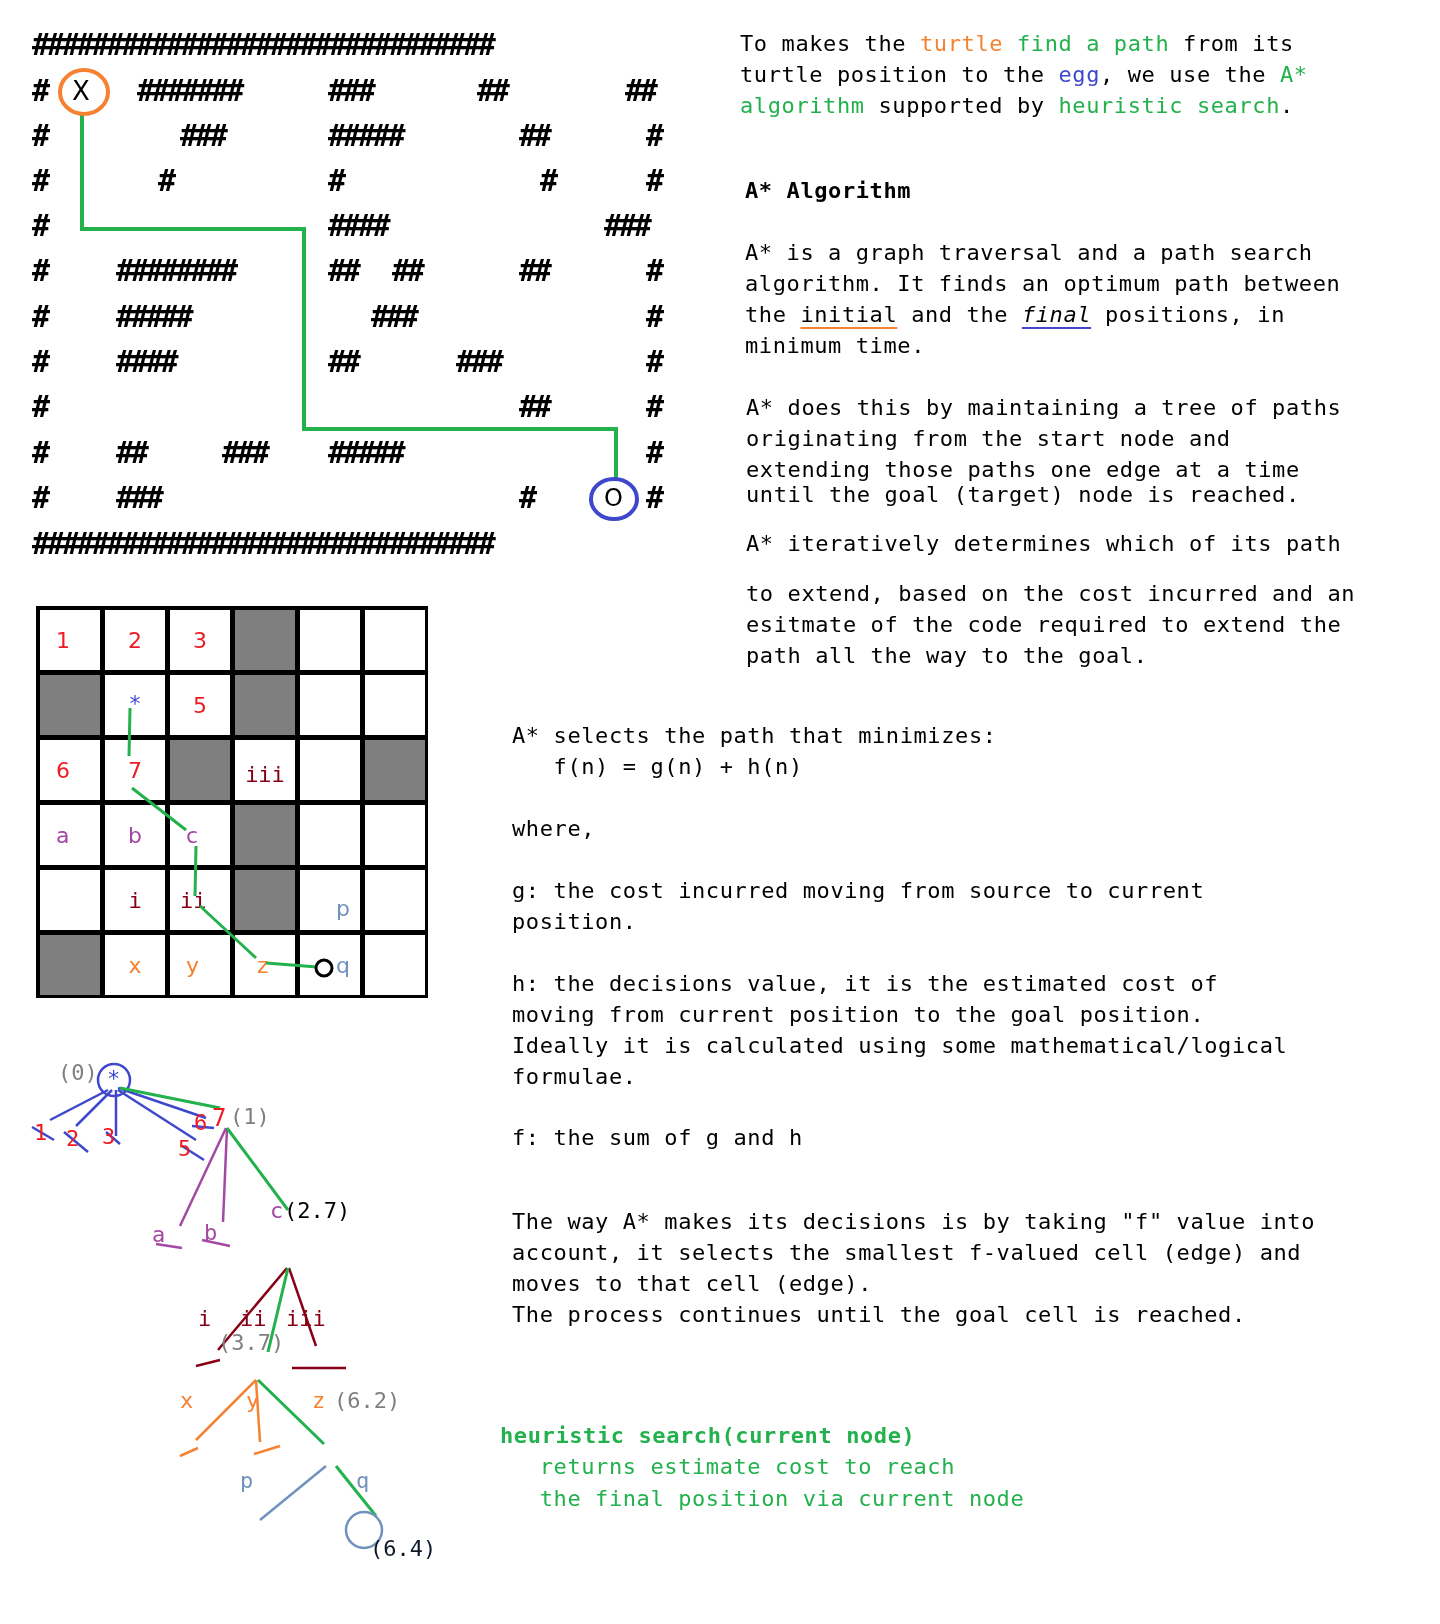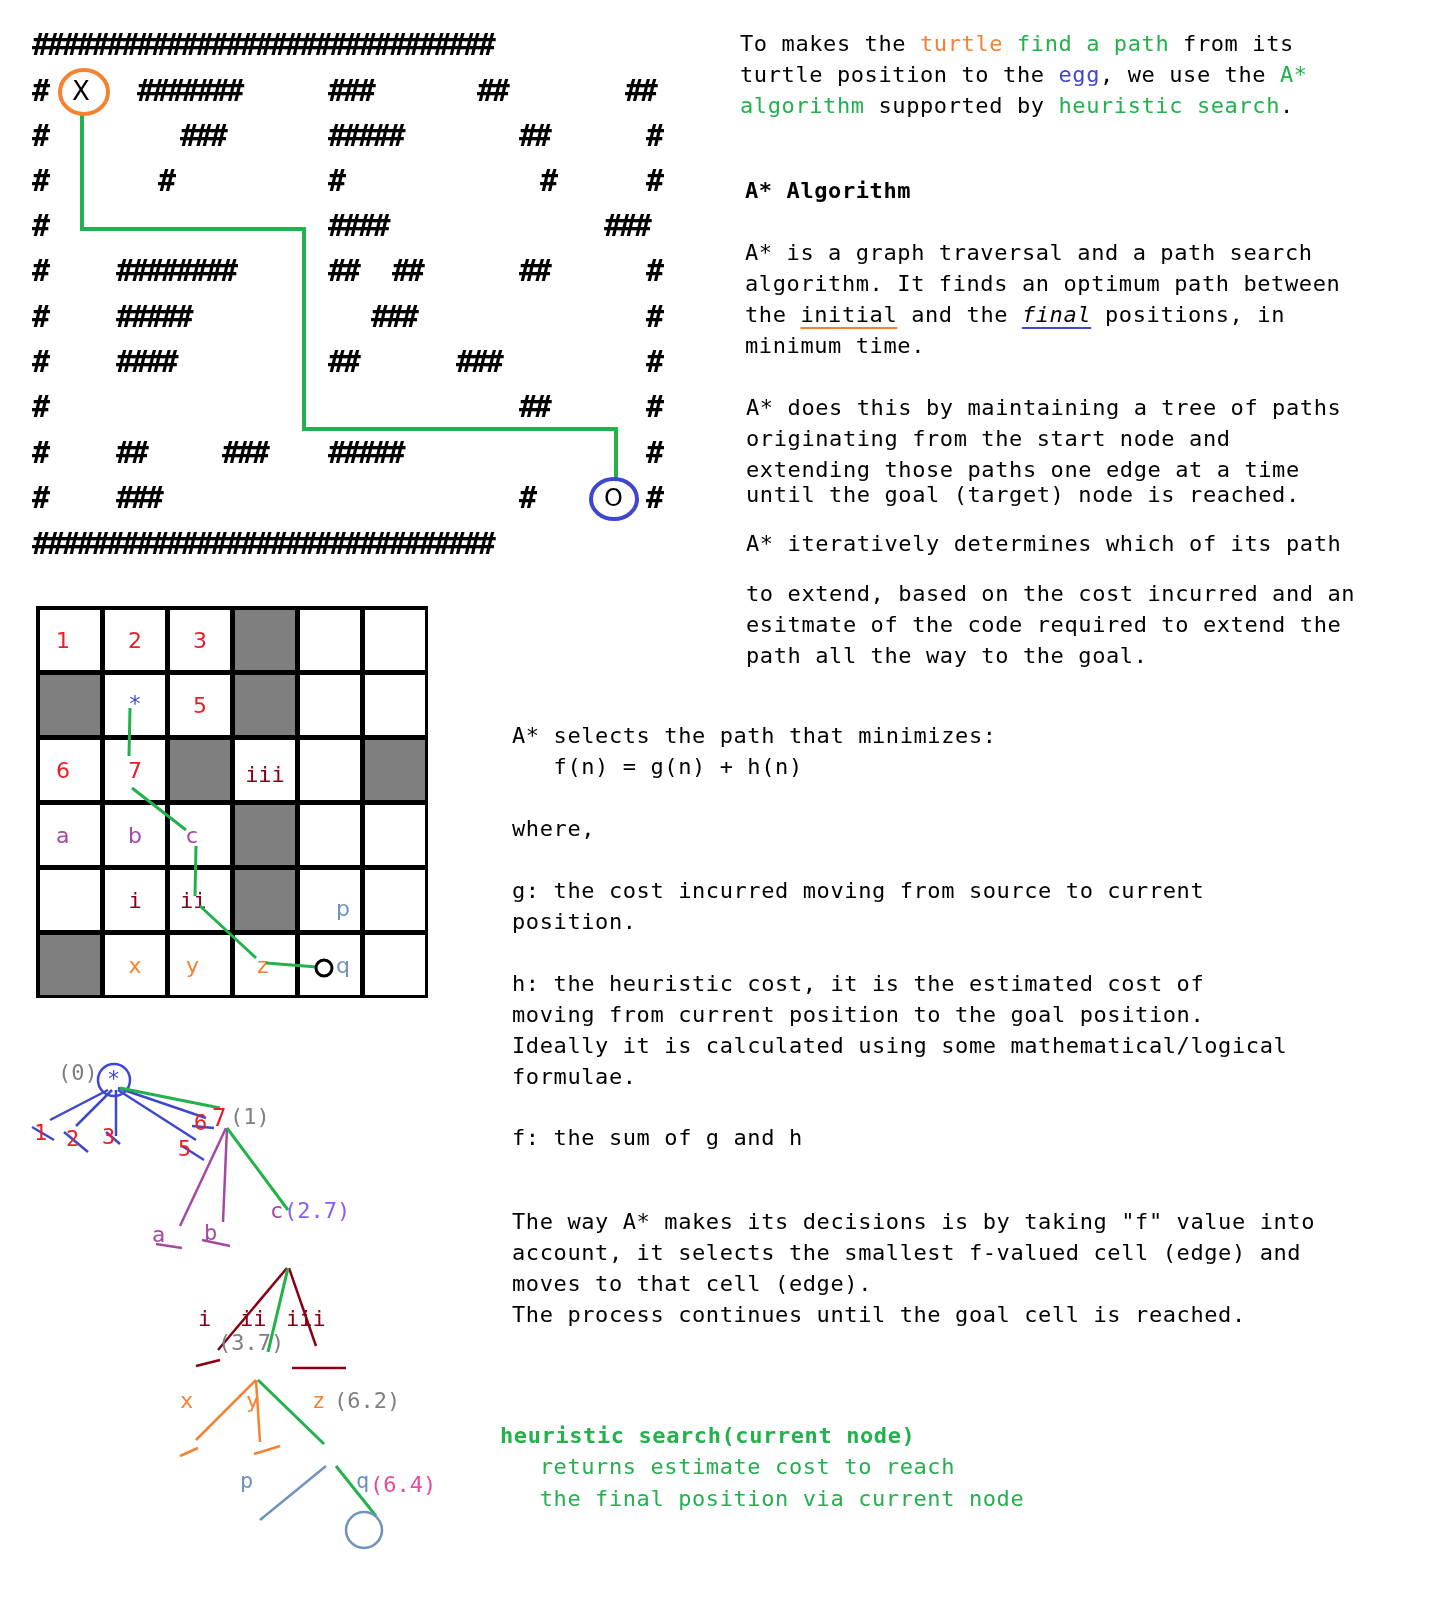--- a/index.html
+++ b/index.html
@@ -67,21 +67,21 @@
 <div class="txt" style="left:746px;top:528px">A* iteratively determines which of its path</div>
 <div class="txt" style="left:746px;top:578px">to extend, based on the cost incurred and an</div>
 <div class="txt" style="left:746px;top:609px">esitmate of the code required to extend the</div>
 <div class="txt" style="left:746px;top:640px">path all the way to the goal.</div>
 
 <div class="txt" style="left:512px;top:720px">A* selects the path that minimizes:</div>
 <div class="txt" style="left:512px;top:751px">   f(n) = g(n) + h(n)</div>
 <div class="txt" style="left:512px;top:813px">where,</div>
 <div class="txt" style="left:512px;top:875px">g: the cost incurred moving from source to current</div>
 <div class="txt" style="left:512px;top:906px">position.</div>
-<div class="txt" style="left:512px;top:968px">h: the heuristic cost, it is the estimated cost of</div>
+<div class="txt" style="left:512px;top:968px">h: the decisions value, it is the estimated cost of</div>
 <div class="txt" style="left:512px;top:999px">moving from current position to the goal position.</div>
 <div class="txt" style="left:512px;top:1030px">Ideally it is calculated using some mathematical/logical</div>
 <div class="txt" style="left:512px;top:1061px">formulae.</div>
 <div class="txt" style="left:512px;top:1122px">f: the sum of g and h</div>
 <div class="txt" style="left:512px;top:1206px">The way A* makes its decisions is by taking "f" value into</div>
 <div class="txt" style="left:512px;top:1237px">account, it selects the smallest f-valued cell (edge) and</div>
 <div class="txt" style="left:512px;top:1268px">moves to that cell (edge).</div>
 <div class="txt" style="left:512px;top:1299px">The process continues until the goal cell is reached.</div>
 
 <div class="txt bold green" style="left:500px;top:1420px">heuristic search(current node)</div>
@@ -204,28 +204,28 @@
   <div class="abs tl" style="left:66px;top:1126px;color:#ed1c24">2</div>
   <div class="abs tl" style="left:102px;top:1124px;color:#ed1c24">3</div>
   <div class="abs tl" style="left:178px;top:1136px;color:#ed1c24">5</div>
   <div class="abs tl" style="left:194px;top:1110px;color:#ed1c24">6</div>
   <div class="abs tl" style="left:212px;top:1104px;color:#ed1c24;font-size:24px">7</div>
   <div class="abs tl" style="left:230px;top:1104px;color:#7f7f7f">(1)</div>
 
   <div class="abs tl" style="left:152px;top:1222px;color:#a349a4">a</div>
   <div class="abs tl" style="left:204px;top:1220px;color:#a349a4">b</div>
   <div class="abs tl" style="left:270px;top:1198px;color:#a349a4">c</div>
-  <div class="abs tl" style="left:284px;top:1198px;color:#8b5cf6">(2.7)</div>
+  <div class="abs tl" style="left:284px;top:1198px;color:#000000">(2.7)</div>
 
   <div class="abs tl" style="left:198px;top:1306px;color:#880015">i</div>
   <div class="abs tl" style="left:240px;top:1306px;color:#880015">ii</div>
   <div class="abs tl" style="left:286px;top:1306px;color:#880015">iii</div>
   <div class="abs tl" style="left:218px;top:1330px;color:#7f7f7f">(3.7)</div>
 
   <div class="abs tl" style="left:180px;top:1388px;color:#f58231">x</div>
   <div class="abs tl" style="left:246px;top:1388px;color:#f58231">y</div>
   <div class="abs tl" style="left:312px;top:1388px;color:#f58231">z</div>
   <div class="abs tl" style="left:334px;top:1388px;color:#7f7f7f">(6.2)</div>
 
   <div class="abs tl" style="left:240px;top:1468px;color:#7092be">p</div>
   <div class="abs tl" style="left:356px;top:1468px;color:#7092be">q</div>
-  <div class="abs tl" style="left:370px;top:1472px;color:#ec4899">(6.4)</div>
+  <div class="abs tl" style="left:370px;top:1536px;color:#0f172a">(6.4)</div>
 </div>
 
 </body></html>

